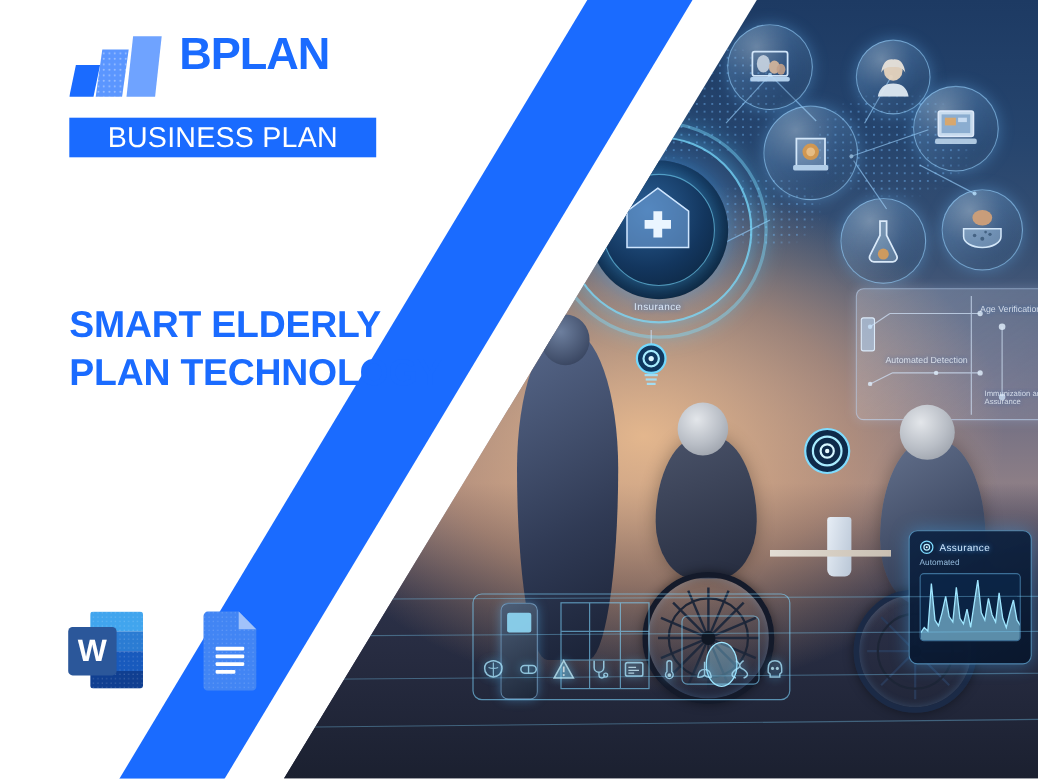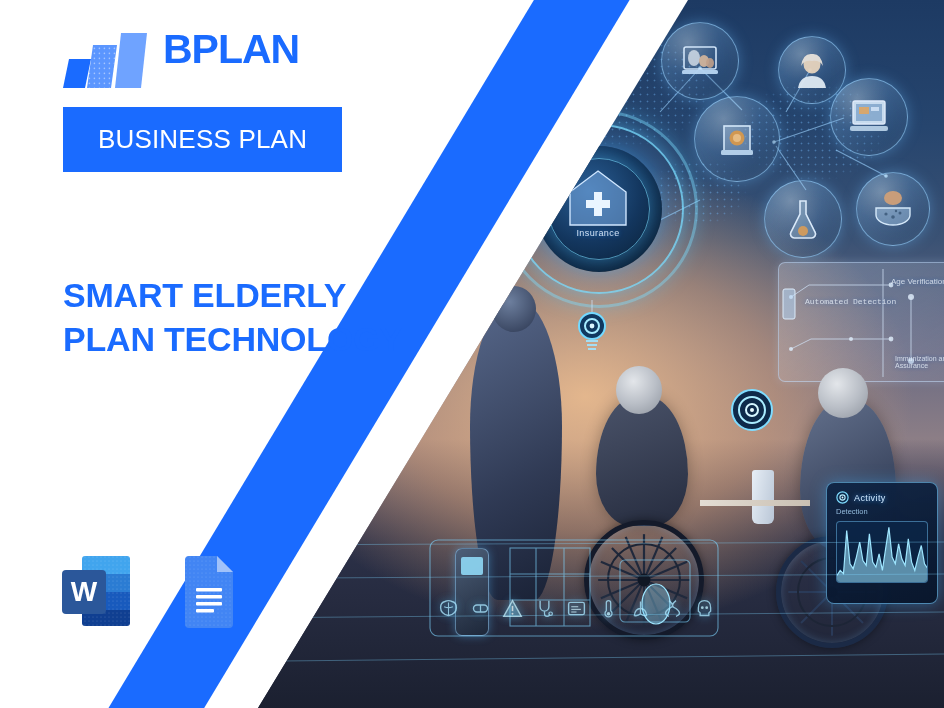--- a/index.html
+++ b/index.html
@@ -87,20 +87,21 @@
     box-shadow:0 0 26px rgba(70,170,255,.55);
   }
 
   
   .house-badge { position:absolute; }
   .house-label {
     position:absolute; width:140px; text-align:center;
     font-size:9px; letter-spacing:.4px; color:#dfeeff;
     text-shadow:0 0 5px rgba(40,120,220,.9);
     opacity:.92;
+    margin-top:46px;
   }
 
   
   .bulb { position:absolute; }
 
   
   .hud-panel {
     position:absolute; border-radius:7px;
     border:1px solid rgba(190,215,245,.55);
     background:linear-gradient(145deg, rgba(226,228,240,.26), rgba(180,190,215,.12));
@@ -191,21 +192,21 @@
   .logo-wrap { position:absolute; left:63px; top:32px; }
   .logo-bars { position:absolute; left:0; top:0; width:96px; height:58px; }
   .logo-word {
     position:absolute; left:100px; top:-3px;
     font-size:41px; font-weight:bold; letter-spacing:-1px;
     line-height:1;
   }
 
   .ribbon {
     position:absolute; left:63px; top:107px;
-    width:279px; height:65px;
+    width:279px; height:36px;
     display:flex; align-items:center; justify-content:center;
   }
   .ribbon span {
     color:#ffffff; font-size:26px; letter-spacing:.2px;
     font-weight:400;
   }
 
   .doc-title {
     position:absolute; left:63px; top:246px;
     font-size:34px; font-weight:bold; line-height:1.28;
@@ -351,21 +352,21 @@
             <circle cx="112" cy="22" r="2.4"></circle>
           <circle cx="12" cy="86" r="2"></circle>
             <circle cx="112" cy="76" r="2.4"></circle>
           <circle cx="132" cy="34" r="3"></circle>
             <circle cx="132" cy="98" r="3"></circle>
           <circle cx="72" cy="76" r="2"></circle>
         </g>
         <rect x="4" y="26" width="12" height="30" rx="2" fill="rgba(180,215,250,.5)" stroke="#dbeaf9"></rect>
       </svg>
       <span class="ptxt" style="left:112px; top:14px;">Age Verification</span>
-      <span class="ptxt" style="left:26px; top:34px;font-family:Liberation Mono, monospace;">Automated Detection</span>
+      <span class="ptxt" style="left:26px; top:60px;">Automated Detection</span>
       <span class="ptxt" style="left:116px; top:92px; font-size:7px; max-width:56px; white-space:normal;">Immunization and Assurance</span>
     </div>
 
     <div class="caregiver" style="left:470px; top:300px; width:92px; height:300px;"></div>
     <div class="fig-head" style="left:492px; top:286px; width:44px; height:46px; background:radial-gradient(circle at 40% 34%, #6d7f9e, #2b3650);"></div>
 
     <div class="fig" style="left:596px; top:396px; width:92px; height:130px;"></div>
     <div class="fig-head" style="left:616px; top:366px; width:46px; height:48px;"></div>
     <div class="wheel" style="left:584px; top:520px; width:120px; height:120px;">
       <svg class="spokes" viewBox="0 0 120 120">
@@ -423,23 +424,23 @@
       <ellipse cx="232" cy="70" rx="14" ry="20" fill="rgba(150,225,255,.35)" stroke="#9fe6ff" stroke-width="1.2"></ellipse>
     </svg>
 
     <div class="monitor-card" style="left:826px; top:482px; width:112px; height:122px;">
       <div style="display:flex; align-items:center; gap:5px;">
         <svg width="13" height="13" viewBox="0 0 13 13">
           <circle cx="6.5" cy="6.5" r="5.6" fill="#0c2b4c" stroke="#7fdcff" stroke-width="1.2"></circle>
           <circle cx="6.5" cy="6.5" r="2.6" fill="none" stroke="#bdefff" stroke-width="1.1"></circle>
           <circle cx="6.5" cy="6.5" r="0.9" fill="#eafbff"></circle>
         </svg>
-        <span class="mc-title">Activity</span>
+        <span class="mc-title">Assurance</span>
       </div>
-      <div class="mc-sub">Detection</div>
+      <div class="mc-sub">Automated</div>
       <div class="mc-chart" style="height:62px;">
         <svg id="wave-svg" width="94" height="62" viewBox="0 0 94 62" preserveAspectRatio="none">
             <polygon points="0,62 0.0,53.4 3.2,48.4 6.5,51.7 9.7,8.6 13.0,41.8 16.2,46.7 19.4,35.1 22.7,20.2 25.9,38.5 29.2,43.4 32.4,11.9 35.7,40.1 38.9,45.1 42.1,31.8 45.4,48.4 48.6,26.9 51.9,5.3 55.1,35.1 58.3,41.8 61.6,21.9 64.8,36.8 68.1,43.4 71.3,16.9 74.6,40.1 77.8,48.4 81.0,35.1 84.3,23.5 87.5,41.8 90.8,46.7 94.0,38.5 94,62" fill="#9FE6FF" opacity=".55"></polygon>
             <polyline points="0.0,53.4 3.2,48.4 6.5,51.7 9.7,8.6 13.0,41.8 16.2,46.7 19.4,35.1 22.7,20.2 25.9,38.5 29.2,43.4 32.4,11.9 35.7,40.1 38.9,45.1 42.1,31.8 45.4,48.4 48.6,26.9 51.9,5.3 55.1,35.1 58.3,41.8 61.6,21.9 64.8,36.8 68.1,43.4 71.3,16.9 74.6,40.1 77.8,48.4 81.0,35.1 84.3,23.5 87.5,41.8 90.8,46.7 94.0,38.5" fill="none" stroke="#9FE6FF" stroke-width="1.2"></polyline>
           </svg>
       </div>
     </div>
 
     <svg class="floor-grid" viewBox="0 0 944 220" preserveAspectRatio="none">
       <g stroke="#7fd6ff" stroke-width="1" opacity=".35">

